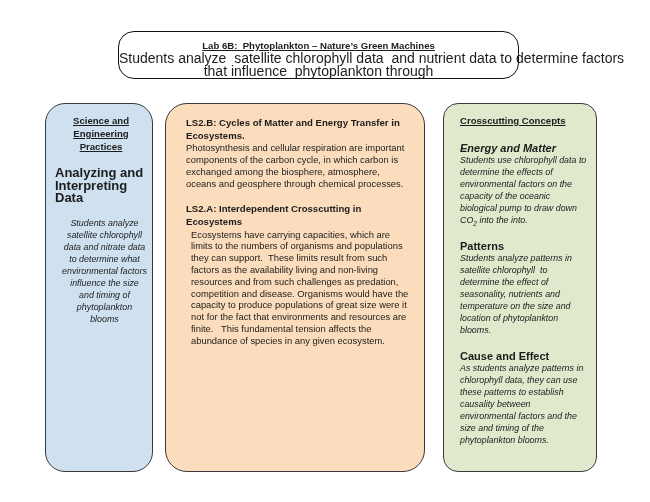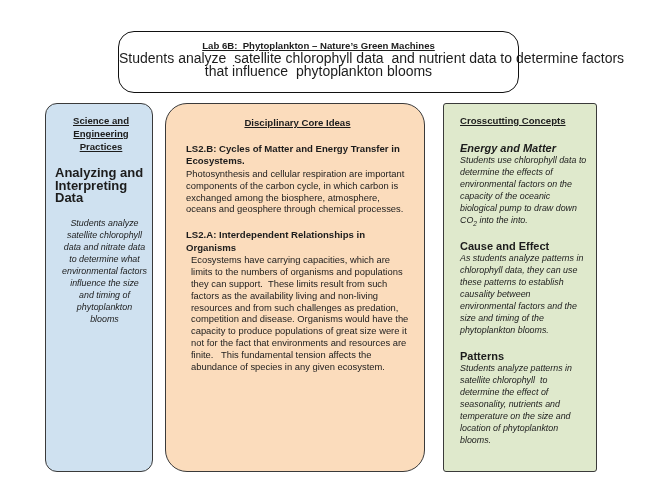--- a/index.html
+++ b/index.html
@@ -4,31 +4,31 @@
 <style>
   * { margin:0; padding:0; box-sizing:border-box; }
   html,body { width:650px; height:502px; }
   body {
     font-family:"Liberation Sans","DejaVu Sans",sans-serif;
     background:#ffffff; color:#1c1c1c; position:relative; overflow:hidden;
   }
   .canvas { position:absolute; left:0; top:0; width:650px; height:502px; background:#ffffff; }
 
   .title-box {
-    position:absolute; left:118px; top:31px; width:401px; height:62px;
+    position:absolute; left:118px; top:31px; width:401px; height:48px;
     background:#ffffff; border:1.6px solid #111111; border-radius:16px;
     text-align:center; padding-top:7px;
   }
   .title   { font-weight:bold; text-decoration:underline; font-size:9.6px; line-height:13px; white-space:pre; }
   .subtitle{ font-size:14px; line-height:13px; white-space:pre; }
 
   .col { position:absolute; top:103px; height:369px; border:1.2px solid #3a3a3a; }
-  .col-blue  { left:45px;  width:108px; background:#cfe1f0; border-radius:12px; padding:11px 5px 10px 9px; }
+  .col-blue  { left:45px;  width:108px; background:#cfe1f0; border-radius:20px; padding:11px 5px 10px 9px; }
   .col-peach { left:165px; width:260px; background:#fbdcbc; border-radius:22px; padding:13px 15px 12px 20px; }
-  .col-green { left:443px; width:154px; background:#dfe9cc; border-radius:3px; padding:11px 9px 10px 16px; }
+  .col-green { left:443px; width:154px; background:#dfe9cc; border-radius:15px; padding:11px 9px 10px 16px; }
 
   .col-header { font-weight:bold; text-decoration:underline; font-size:9.6px; line-height:12.8px; }
   .center { text-align:center; }
 
   
   .col-blue .col-header { margin-bottom:14px; }
   .topic { font-weight:bold; font-size:13px; line-height:12.5px; margin-bottom:12px; white-space:pre-wrap; }
   .practice-desc { font-style:italic; font-size:8.9px; line-height:12px; margin-left:7px; white-space:pre-wrap;text-align:center; }
 
   
@@ -47,56 +47,55 @@
   .cc-body sub { font-size:6.5px; line-height:0; }
 </style>
 </head>
 <body>
 
 <div class="canvas">
 
   <div class="title-box">
     <div class="title">Lab 6B:  Phytoplankton – Nature’s Green Machines</div>
     <div class="subtitle">Students analyze  satellite chlorophyll data  and nutrient data to determine factors</div>
-    <div class="subtitle">that influence  phytoplankton blooms</div>
+    <div class="subtitle">that influence  phytoplankton through</div>
   </div>
 
   <div class="col col-blue">
     <div class="col-header center">Science and Engineering Practices</div>
     <div class="topic">Analyzing and Interpreting Data</div>
     <div class="practice-desc">Students analyze satellite chlorophyll data and nitrate data  to determine what environmental factors influence the size and timing of phytoplankton blooms</div>
   </div>
 
   <div class="col col-peach">
-    <div class="col-header center">Disciplinary Core Ideas</div>
 
     <div class="dci-section">
       <div class="dci-heading">LS2.B: Cycles of Matter and Energy Transfer in Ecosystems.</div>
       <div class="dci-body">Photosynthesis and cellular respiration are important components of the carbon cycle, in which carbon is exchanged among the biosphere, atmosphere, oceans and geosphere through chemical processes.</div>
     </div>
 
     <div class="dci-section">
-      <div class="dci-heading">LS2.A: Interdependent Relationships in Organisms</div>
+      <div class="dci-heading">LS2.A: Interdependent Crosscutting in Ecosystems</div>
       <div class="dci-body indent">Ecosystems have carrying capacities, which are limits to the numbers of organisms and populations they can support.  These limits result from such factors as the availability living and non-living resources and from such challenges as predation, competition and disease. Organisms would have the capacity to produce populations of great size were it not for the fact that environments and resources are finite.   This fundamental tension affects the abundance of species in any given ecosystem.</div>
     </div>
 
   </div>
 
   <div class="col col-green">
     <div class="col-header">Crosscutting Concepts</div>
 
     <div class="cc-section">
       <div class="cc-heading italic">Energy and Matter</div>
       <div class="cc-body"><span>Students use chlorophyll data to determine the effects of  environmental factors on the capacity of the oceanic biological pump to draw down CO</span><sub>2</sub><span> into the into.</span></div>
     </div>
 
     <div class="cc-section">
-      <div class="cc-heading">Cause and Effect</div>
-      <div class="cc-body">As students analyze patterns in chlorophyll data, they can use these patterns to establish causality between environmental factors and the size and timing of the phytoplankton blooms.</div>
+      <div class="cc-heading">Patterns</div>
+      <div class="cc-body">Students analyze patterns in satellite chlorophyll  to determine the effect of seasonality, nutrients and temperature on the size and location of phytoplankton blooms.</div>
     </div>
 
     <div class="cc-section">
-      <div class="cc-heading">Patterns</div>
-      <div class="cc-body">Students analyze patterns in satellite chlorophyll  to determine the effect of seasonality, nutrients and temperature on the size and location of phytoplankton blooms.</div>
+      <div class="cc-heading">Cause and Effect</div>
+      <div class="cc-body">As students analyze patterns in chlorophyll data, they can use these patterns to establish causality between environmental factors and the size and timing of the phytoplankton blooms.</div>
     </div>
   </div>
 
 </div>
 
 </body></html>

